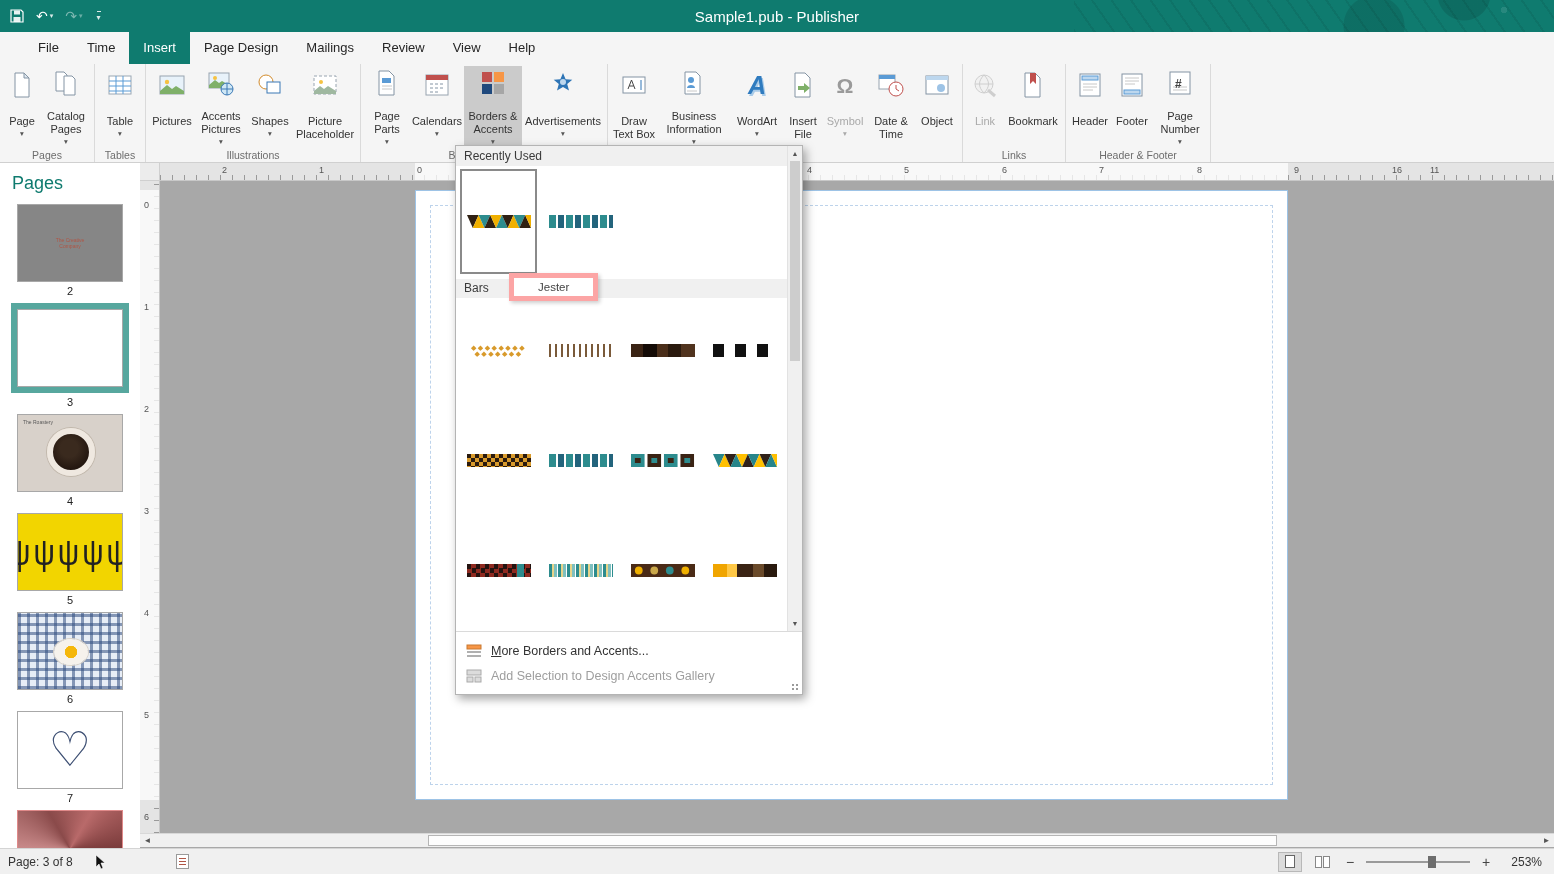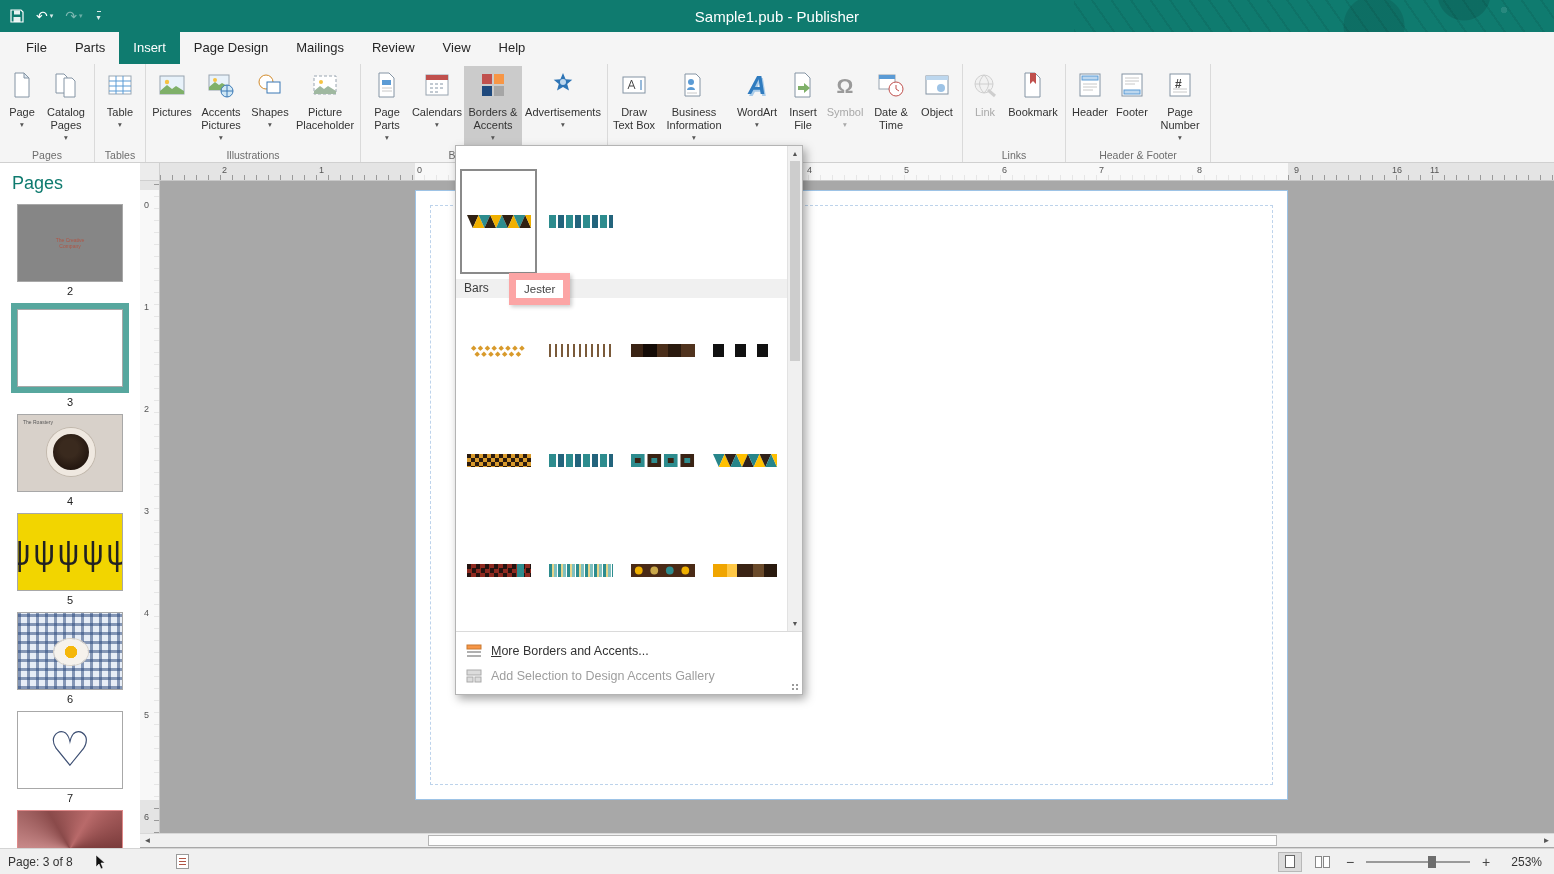--- a/index.html
+++ b/index.html
@@ -18,31 +18,31 @@
   .qat .qbtn { display:flex; align-items:center; font-size:14px; color:#fff; }
   .qat .qcaret { font-size:7px; margin-left:2px; opacity:.85; }
   .qat .dim { opacity:.45; }
   .tb-title { position:absolute; left:0; right:0; text-align:center; font-size:15px; }
   .tb-right { margin-left:auto; display:flex; align-items:center; z-index:2; }
   .tb-user { font-size:12.5px; padding:0 16px; }
   .tb-btn { width:34px; text-align:center; line-height:32px; font-size:13px; }
   .tb-close { width:46px; }
 
   
-  .tabsrow { height:32px; background:#f5f5f5; display:flex; align-items:stretch; padding-left:12px; }
+  .tabsrow { height:32px; background:#f5f5f5; display:flex; align-items:stretch; padding-left:24px; }
   .tab { padding:0 14px; line-height:32px; font-size:13px; color:#262626; }
   .tab.active { background:#0f7b6f; color:#fff; }
 
   
   .ribbon { height:99px; background:#f5f5f5; border-bottom:1px solid #d0d0d0; display:flex; position:relative; }
   .rgroup { position:relative; display:flex; align-items:flex-start; padding:2px 3px 15px 3px; border-right:1px solid #dadada; }
   .glabel { position:absolute; bottom:1px; left:0; right:0; text-align:center; font-size:10.5px; color:#6d6d6d; white-space:nowrap; }
   .btn { display:flex; flex-direction:column; align-items:center; height:80px; padding-top:2px; font-size:11px; color:#333; text-align:center; }
   .btn .icn { height:34px; display:flex; align-items:center; justify-content:center; }
-  .btn .lbl { line-height:13px; margin-top:4px; }
+  .btn .lbl { line-height:13px; margin-top:13px; }
   .btn .caret { font-size:7.5px; color:#555; margin-top:1px; }
   .btn.pressed { background:#cbcbcb; }
   .btn.disabled .lbl, .btn.disabled .caret { color:#a9a9a9; }
   .btn.disabled svg { opacity:.5; filter:grayscale(1); }
   .wordart-a { font-size:25px; font-weight:bold; font-style:italic; color:#2f7bbf; text-shadow:1.5px 1.5px 0 #a9cbe8; line-height:1; }
   .omega { font-size:21px; color:#9a9a9a; line-height:1; }
   .pn-wrap { position:relative; }
   .pn-hash { position:absolute; left:9px; top:9px; font-size:12px; font-weight:bold; color:#444; }
 
   
@@ -131,22 +131,22 @@
   .pat-gold-diamonds::before { content:"◆◆◆◆◆◆◆◆\A ◆◆◆◆◆◆◆"; white-space:pre; font-size:7px; line-height:6px; letter-spacing:1.5px; color:#d89a2b; text-align:center; }
   .pat-brown-pinstripes { background:repeating-linear-gradient(90deg,#7a5a3a 0 2px,#fff 2px 6px); }
   .pat-brown-blocks { background:linear-gradient(90deg,#3a2314 0 18%,#140b06 18% 40%,#4a2e1a 40% 58%,#2a1a0e 58% 78%,#50331e 78% 100%); }
   .pat-bw-blocks { background:repeating-linear-gradient(90deg,#111 0 11px,#fff 11px 22px); }
   .pat-gold-checkerboard { background:repeating-conic-gradient(#d89a2b 0 25%,#2a1a0e 0 50%); background-size:8px 8px; }
   .pat-red-checkered { background-image:linear-gradient(90deg,transparent 0 50px,#2d8c8e 50px 57px,transparent 57px),
     repeating-conic-gradient(#8f2a20 0 25%,#241310 0 50%); background-size:64px 13px, 9px 9px; }
   .pat-teal-gold-pin { background:repeating-linear-gradient(90deg,#2d8c8e 0 3px,#e8d48a 3px 5px,#7fc0c0 5px 8px,#fff 8px 9px); }
   .pat-gold-brown-blocks { background:linear-gradient(90deg,#f0a500 0 22%,#ffc846 22% 38%,#3a2314 38% 62%,#6a4a2a 62% 80%,#2a1a0e 80% 100%); }
 
-  .g-tooltip { position:absolute; left:53px; top:127px; background:#fff; border:7px solid #fca5a5;
-    box-shadow:2px 2px 4px rgba(0,0,0,.2); padding:3px 8px; font-size:11.5px; color:#444; z-index:5; }
+  .g-tooltip { position:absolute; left:53px; top:127px; background:#fff; border:5px solid #fca5a5;
+    box-shadow:2px 2px 4px rgba(0,0,0,.2); padding:3px 24px; font-size:11.5px; color:#444; z-index:5; }
 
   .g-scroll { position:absolute; right:0; top:0; bottom:63px; width:15px; background:#f0f0f0; border-left:1px solid #e2e2e2; }
   .g-sarrow { position:absolute; left:0; right:0; height:15px; font-size:7px; color:#555; text-align:center; line-height:15px; }
   .g-sup { top:0; } .g-sdown { bottom:0; }
   .g-sthumb { position:absolute; left:2px; right:2px; top:15px; height:200px; background:#cdcdcd; }
 
   .g-footer { position:absolute; bottom:0; left:0; right:0; height:63px; background:#fff; border-top:1px solid #dadada; padding:6px 10px 0; }
   .g-mitem { display:flex; align-items:center; gap:9px; height:25px; font-size:12.5px; color:#333; }
   .g-mitem.disabled { color:#9e9e9e; }
   .g-more-label { display:inline-block; }
@@ -179,21 +179,21 @@
         </span>
       <span class="qbtn">
           <span class="qcaret" style="border-top:1px solid #fff;padding-top:1px;font-size:8px;">▾</span>
         </span>
     </div>
     <div class="tb-title">Sample1.pub  -  Publisher</div>
   </div>
 
   <div class="tabsrow">
     <div class="tab">File</div>
-    <div class="tab">Parts</div>
+    <div class="tab">Time</div>
     <div class="tab active">Insert</div>
     <div class="tab">Page Design</div>
     <div class="tab">Mailings</div>
     <div class="tab">Review</div>
     <div class="tab">View</div>
     <div class="tab">Help</div>
   </div>
 
   <div class="ribbon">
 
@@ -567,20 +567,21 @@
       <span class="zslider">
         <span class="track"></span>
         <span class="zthumb"></span>
       </span>
       <span class="zoombtn">+</span>
       <span class="sb-zoom">253%</span>
     </div>
   </div>
 
   <div class="dropdown">
+    <div class="g-header">Recently Used</div>
 
     <div class="g-recent">
       <div class="tile selected">
         <svg class="strip" viewBox="0 0 66 13" preserveAspectRatio="none">
           <polygon points="0,0 12,0 6,13" fill="#2f2013"></polygon>
             <polygon points="6,13 12,0 18,13" fill="#f0b000"></polygon>
           <polygon points="12,0 24,0 18,13" fill="#2d8c8e"></polygon>
             <polygon points="18,13 24,0 30,13" fill="#2f2013"></polygon>
           <polygon points="24,0 36,0 30,13" fill="#f0b000"></polygon>
             <polygon points="30,13 36,0 42,13" fill="#2d8c8e"></polygon>

